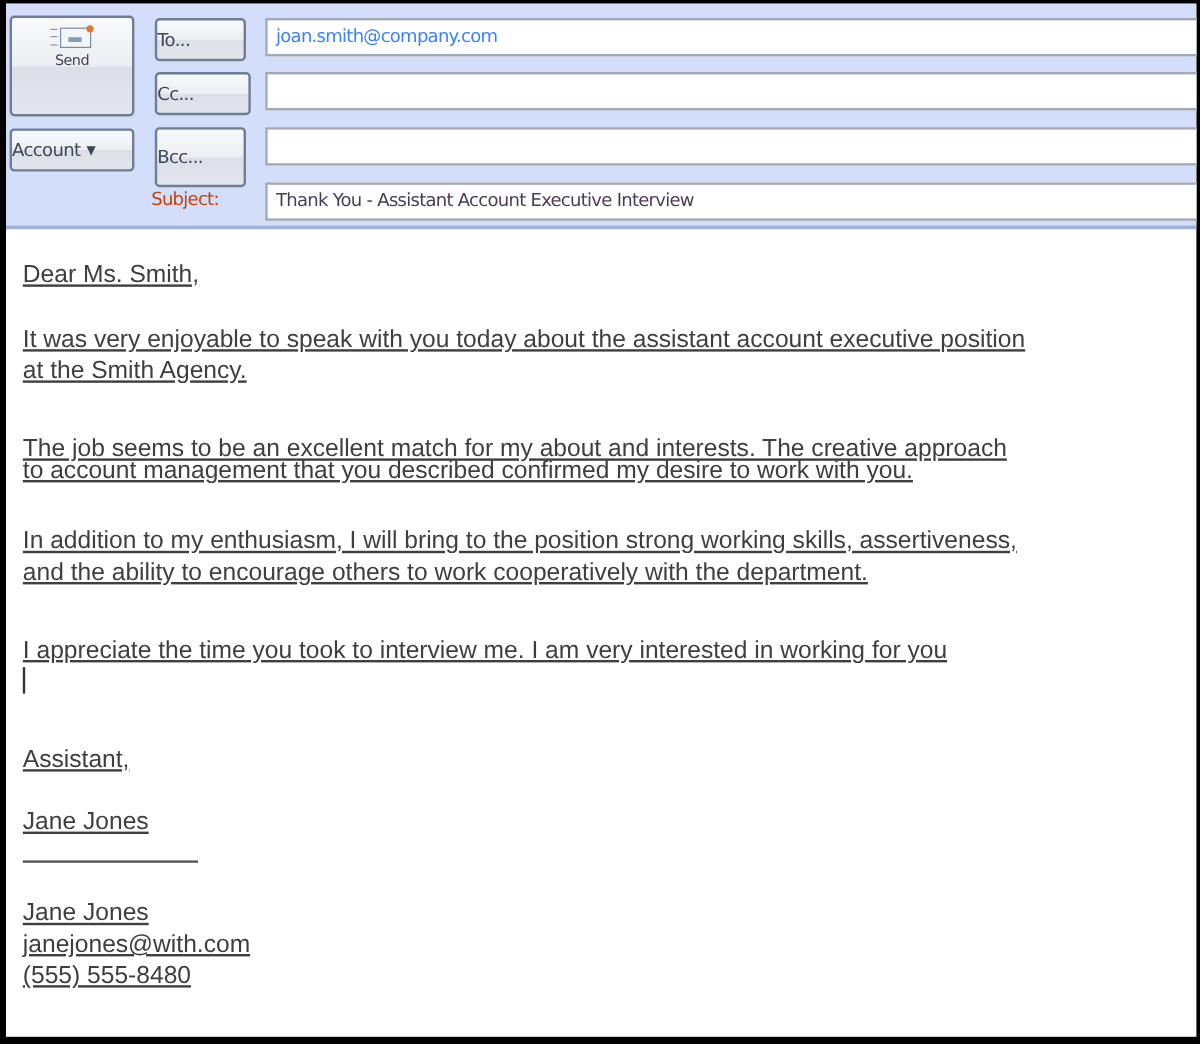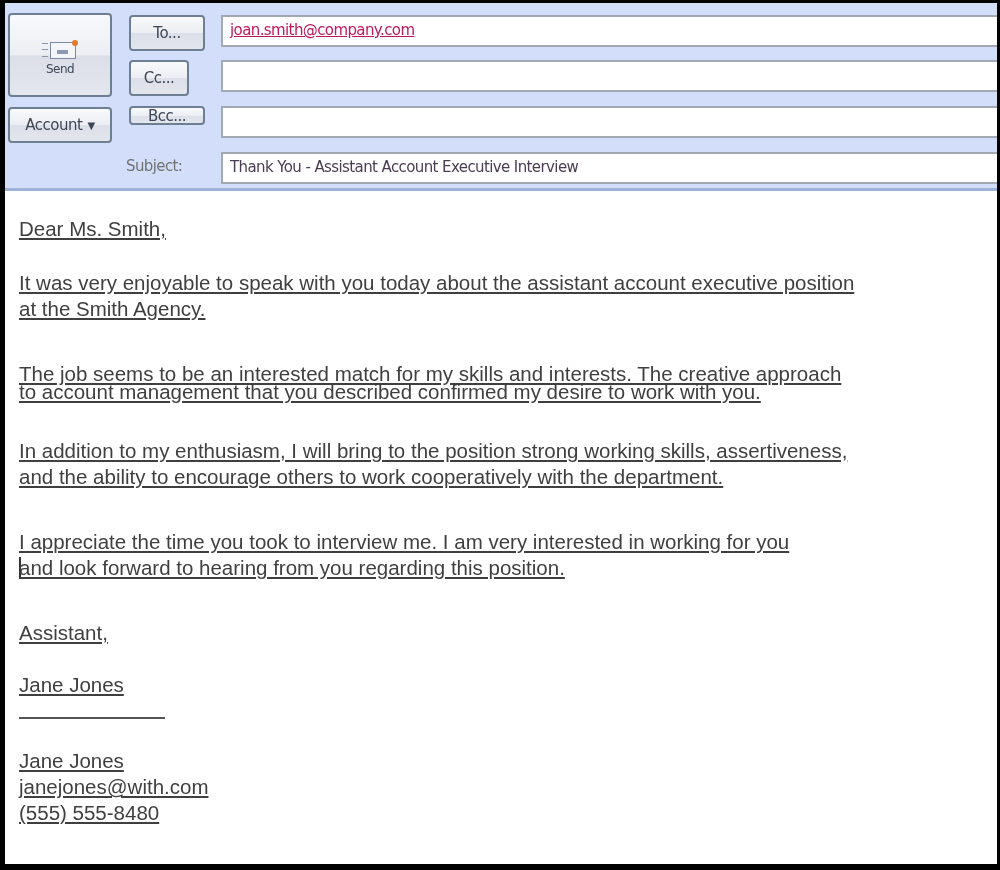--- a/index.html
+++ b/index.html
@@ -16,44 +16,44 @@
   .btn {
     position: absolute;
     border: 2px solid #6e7f94;
     border-radius: 4px;
     background: linear-gradient(#f8f9fc 0%, #eceef3 50%, #dcdfe7 51%, #e3e6ed 100%);
     font-family: "DejaVu Sans", sans-serif;
     font-size: 15px;
     color: #3c4656;
     text-align: center;
     cursor: pointer;
-    display: flex; align-items: center; justify-content: center;
+    display: flex; align-items: center; justify-content: flex-start;
     letter-spacing: -0.5px;
   }
   .btn-send { left: 3px; top: 10px; width: 104px; height: 84px; flex-direction: column; }
   .btn-send .send-label { margin-top: 2px; font-size: 12px; }
   .btn-account { left: 3px; top: 104px; width: 104px; height: 36px; }
   .btn-account .caret { font-size: 10px; margin-left: 5px; }
   .btn-to { left: 124px; top: 12px; width: 76px; height: 36px; }
-  .btn-cc { left: 124px; top: 57px; width: 60px; height: 36px; }
-  .btn-bcc { left: 124px; top: 103px; width: 76px; height: 19px; }
+  .btn-cc { left: 124px; top: 57px; width: 80px; height: 36px; }
+  .btn-bcc { left: 124px; top: 103px; width: 76px; height: 50px; }
   .field {
     position: absolute; left: 216px; width: 790px; height: 32px;
     background: #fff; border: 2px solid #a3a9b3;
     font-family: "DejaVu Sans", sans-serif; font-size: 15px; color: #4a3c52;
     padding: 4px 7px; letter-spacing: -0.6px;
   }
   .field-to { top: 12px; }
-  .field-to span { text-decoration: underline; color: #be185d; }
+  .field-to span { color: #3b82f6; }
   .field-cc { top: 57px; }
   .field-bcc { top: 103px; }
   .field-subject { top: 149px; }
   .subject-label {
     position: absolute; left: 121px; top: 154px;
-    font-family: "DejaVu Sans", sans-serif; font-size: 15px; color: #737373;
+    font-family: "DejaVu Sans", sans-serif; font-size: 15px; color: #c2410c;
     letter-spacing: -0.6px;
   }
   .envelope {
     width: 36px; height: 20px; position: relative; margin-top: 6px;
   }
   .envelope .lines {
     position: absolute; left: 0; top: 3px; width: 6px; height: 14px;
     border-top: 1px solid #8a96aa; border-bottom: 1px solid #8a96aa;
   }
   .envelope .lines::after {
@@ -119,28 +119,28 @@
     <span class="subject-label">Subject:</span>
     <div class="field field-subject">Thank You - Assistant Account Executive Interview</div>
   </div>
 
   <div class="body-area">
     <p style="top:8px">Dear Ms. Smith,</p>
 
     <p style="top:62px">It was very enjoyable to speak with you today about the assistant account executive position</p>
     <p style="top:88px">at the Smith Agency.</p>
 
-    <p style="top:153px">The job seems to be an interested match for my skills and interests. The creative approach</p>
+    <p style="top:153px">The job seems to be an excellent match for my about and interests. The creative approach</p>
     <p style="top:171px">to account management that you described confirmed my desire to work with you.</p>
 
     <p style="top:230px">In addition to my enthusiasm, I will bring to the position strong working skills, assertiveness,</p>
     <p style="top:256px">and the ability to encourage others to work cooperatively with the department.</p>
 
     <p style="top:321px">I appreciate the time you took to interview me. I am very interested in working for you</p>
-    <p style="top:347px"><span class="cursor"></span><span>and look forward to hearing from you regarding this position.</span></p>
+    <p style="top:347px"><span class="cursor"></span></p>
 
     <p style="top:412px">Assistant,</p>
     <p style="top:464px">Jane Jones</p>
     <div class="sig-line" style="top:509px"></div>
 
     <p style="top:540px">Jane Jones</p>
     <p style="top:566px">janejones@with.com</p>
     <p style="top:592px">(555) 555-8480</p>
   </div>
 </div>

